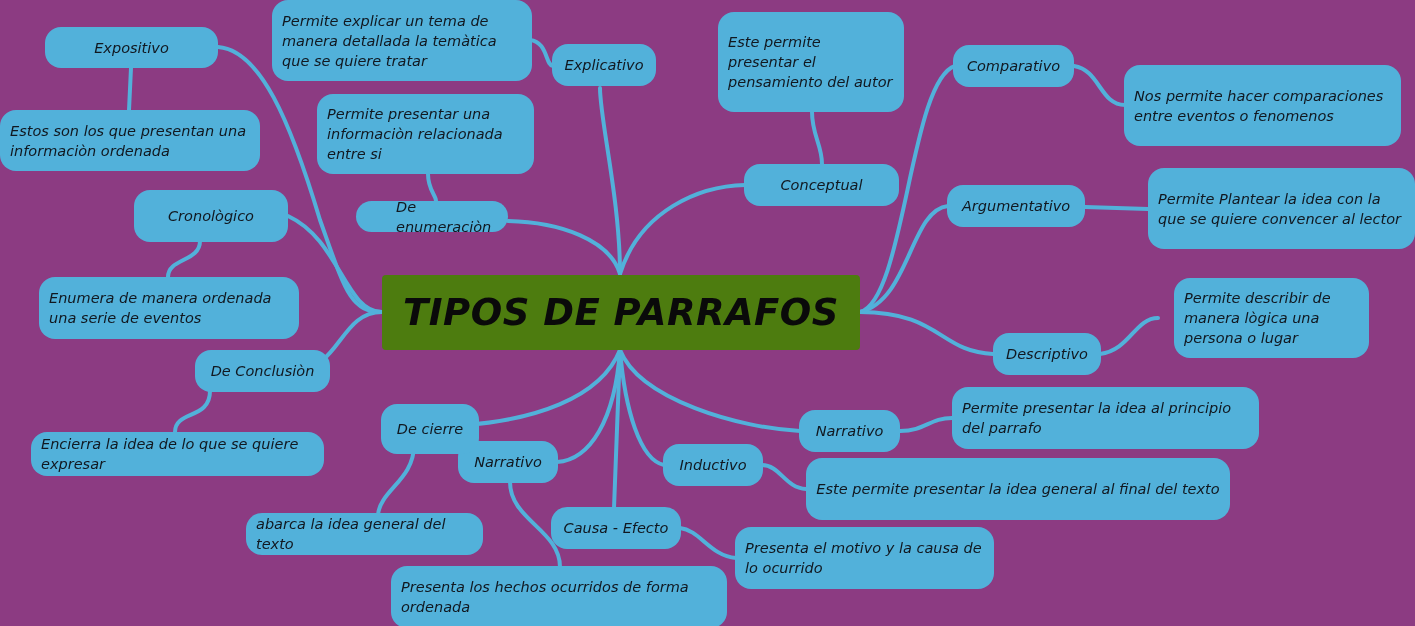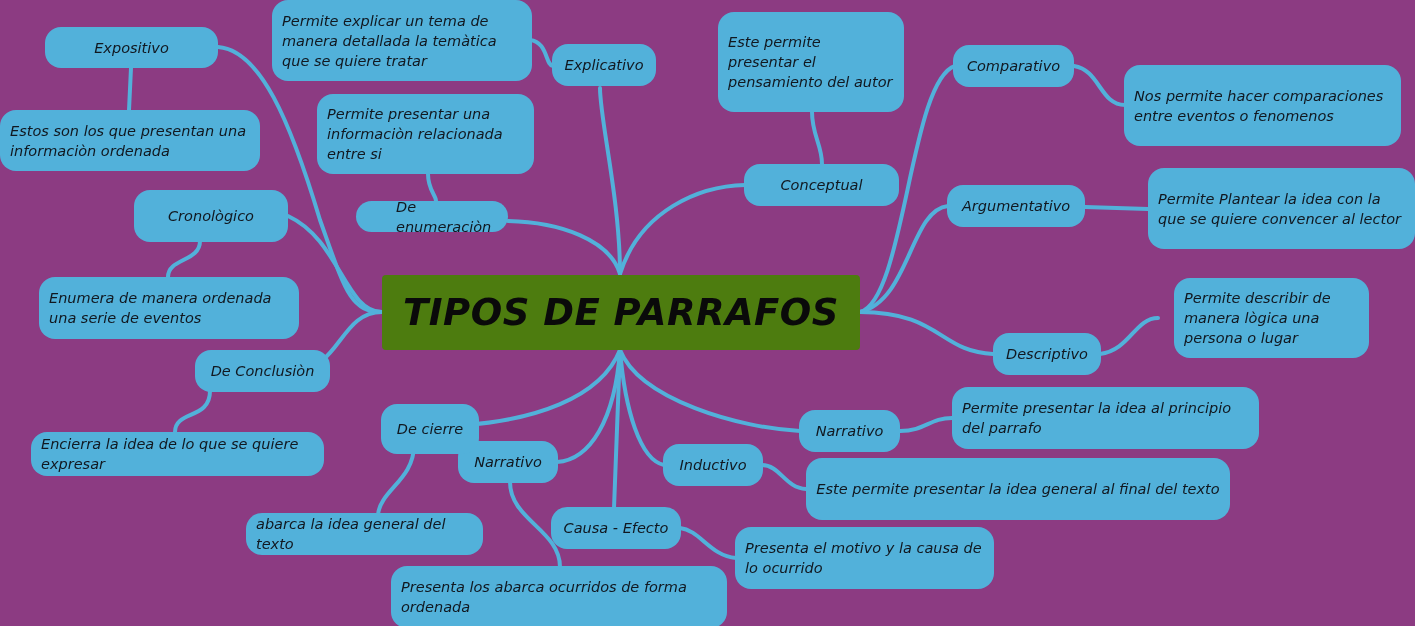--- a/index.html
+++ b/index.html
@@ -150,21 +150,21 @@
   <span>Causa - Efecto</span>
 </div>
 <div class="node" style="left:735px; top:527px; width:259px; height:62px;">
   <span>Presenta el motivo y la causa de lo ocurrido</span>
 </div>
 
 <div class="node" style="left:458px; top:441px; width:100px; height:42px;">
   <span>Narrativo</span>
 </div>
 <div class="node" style="left:391px; top:566px; width:336px; height:62px;">
-  <span>Presenta los abarca ocurridos de forma ordenada</span>
+  <span>Presenta los hechos ocurridos de forma ordenada</span>
 </div>
 
 <div class="node" style="left:368px; top:404px; width:98px; height:50px;margin-left:13px;">
   <span>De cierre</span>
 </div>
 <div class="node" style="left:246px; top:513px; width:237px; height:42px;">
   <span>abarca la idea general del texto</span>
 </div>
 
 <div class="node" style="left:159px; top:350px; width:135px; height:42px;margin-left:36px;">

